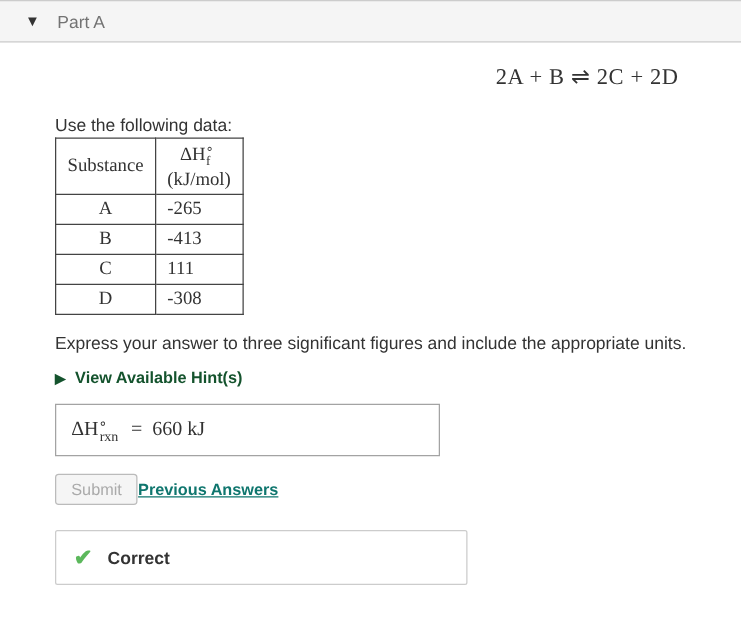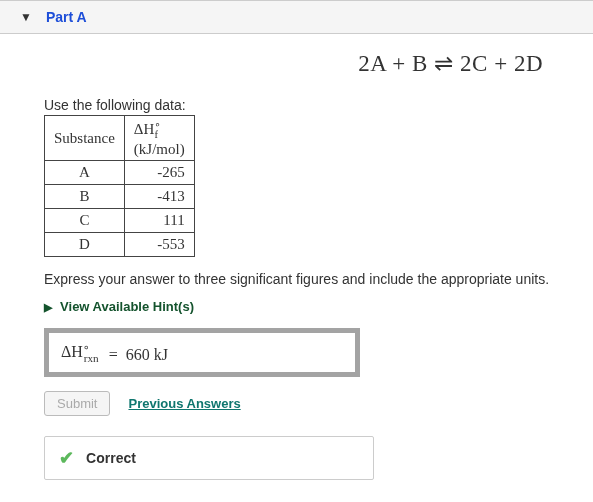--- a/index.html
+++ b/index.html
@@ -18,35 +18,35 @@
     padding: 8px 10px 8px 20px;
     display: flex;
     align-items: center;
   }
   .part-header .triangle {
     font-size: 12px;
     color: #333;
     margin-right: 14px;
   }
   .part-header .title {
-    font-weight: bold;
+    font-weight: normal;
     font-size: 14px;
-    color: #1d4ed8;
+    color: #737373;
   }
   .content {
     padding: 16px 0 16px 44px;
   }
   .prompt {
     margin-bottom: 10px;
   }
   .equation-row {
     text-align: right;
     padding-right: 50px;
     font-family: "Times New Roman", serif;
-    font-size: 23px;
+    font-size: 18px;
     margin-bottom: 20px;
     letter-spacing: 0.5px;
   }
   .data-label {
     margin-bottom: 2px;
   }
   table.data {
     border-collapse: collapse;
     margin-bottom: 14px;
     padding-left: 48px;
@@ -57,56 +57,54 @@
     font-family: "Times New Roman", serif;
     font-size: 15px;
   }
   table.data th {
     font-weight: normal;
   }
   table.data td.name {
     text-align: center;
   }
   table.data td.val {
-    text-align: right;
   }
   .header-formula {
-    text-align: left;
+    text-align: center;
     line-height: 1.1;
     margin-left: 33px;
   }
   .instr {
     margin-bottom: 12px;
   }
   .hints {
     color: #14532d;
     font-weight: bold;
     font-size: 13px;
     margin-bottom: 14px;
     cursor: pointer;
   }
   .hints .tri {
     font-size: 11px;
     margin-right: 4px;
   }
   .answer-box {
-    border: 5px solid #a3a3a3;
+    border: 1px solid #a3a3a3;
     padding: 8px 12px;
     width: 282px;
     font-family: "Times New Roman", serif;
     font-size: 16px;
     margin-bottom: 14px;
     display: flex;
-    align-items: flex-end;
+    align-items: center;
     gap: 4px;
   }
   .submit-row {
     display: flex;
     align-items: center;
-    gap: 18px;
     margin-bottom: 20px;
   }
   .btn-submit {
     border: 1px solid #bbb;
     background: #f5f5f5;
     color: #aaa;
     padding: 4px 12px;
     font-size: 13px;
     border-radius: 3px;
     cursor: default;
@@ -176,21 +174,21 @@
     <tr>
       <td class="name">B</td>
       <td class="val">-413</td>
     </tr>
     <tr>
       <td class="name">C</td>
       <td class="val">111</td>
     </tr>
     <tr>
       <td class="name">D</td>
-      <td class="val">-553</td>
+      <td class="val">-308</td>
     </tr>
   </tbody>
     </table>
 
   <div class="instr">Express your answer to three significant figures and include the appropriate units.</div>
 
   <div class="hints">
     <span class="tri">▶</span>
     <span>View Available Hint(s)</span>
   </div>

